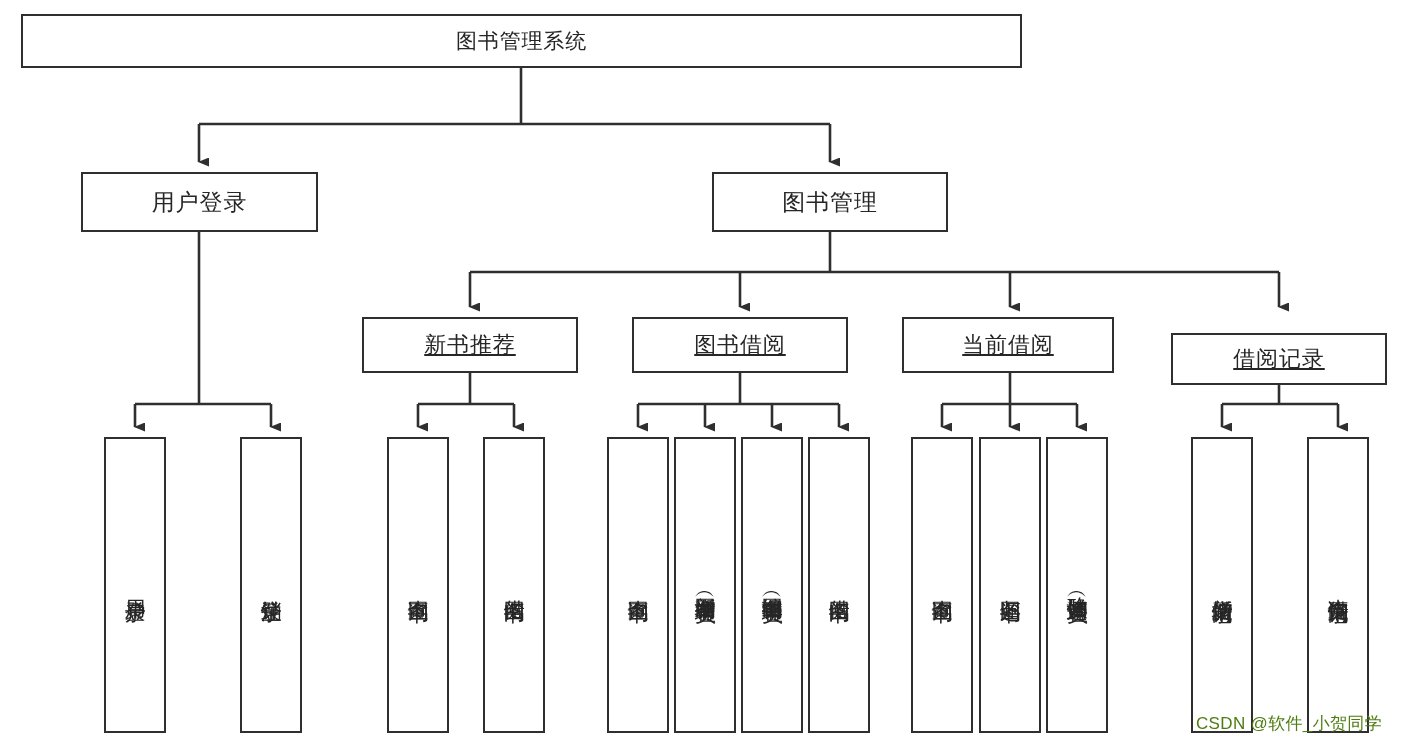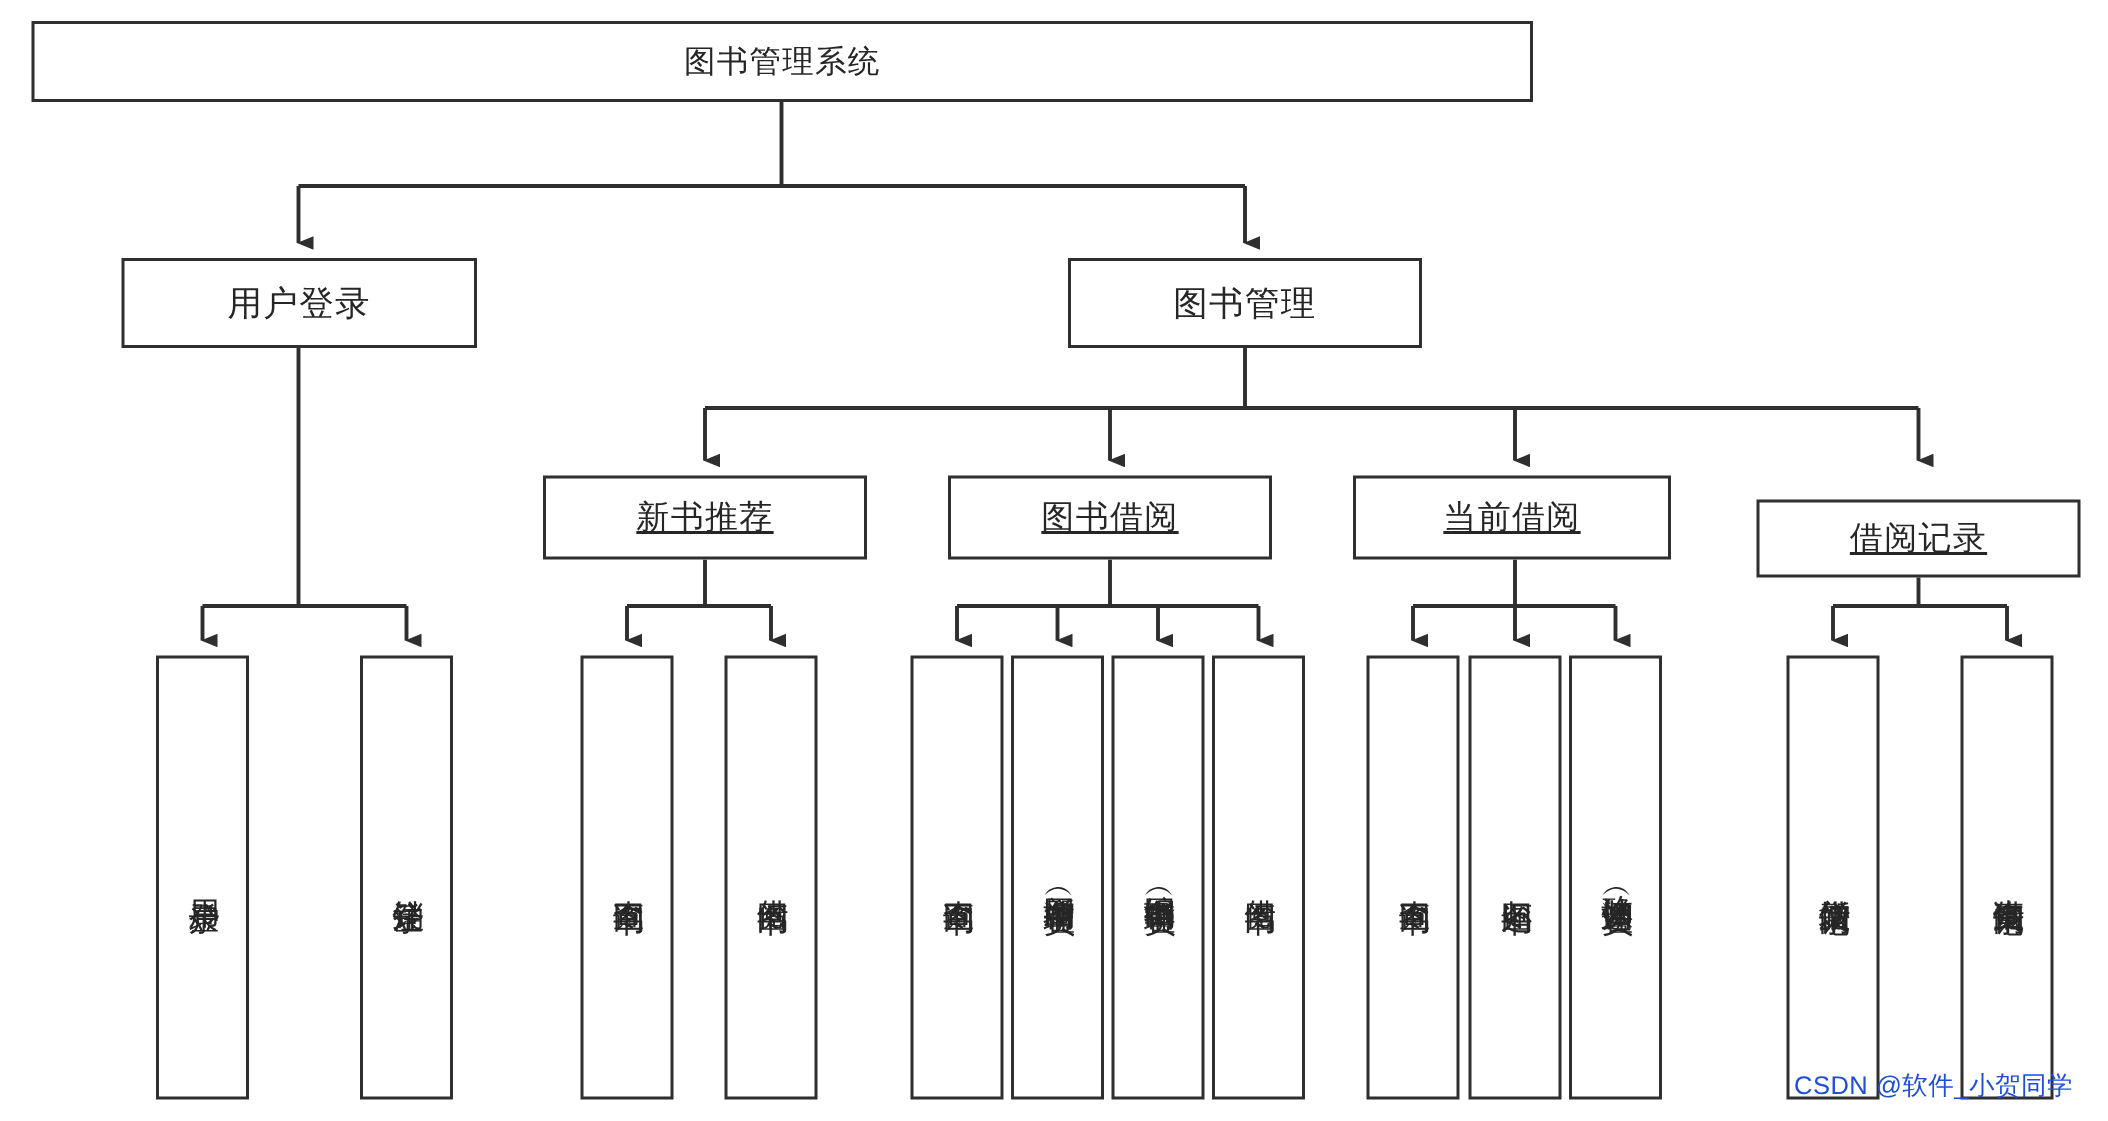--- a/index.html
+++ b/index.html
@@ -61,21 +61,21 @@
   }
   .htext {
     white-space: nowrap;
     letter-spacing: 0.04em;
   }
   .watermark {
     position: absolute;
     left: 1196px;
     top: 712px;
     font-size: 17px;
-    color: #1d4ed8;
+    color: #4d7c0f;
     letter-spacing: 0.02em;
     white-space: nowrap;
   }
 </style>
 </head>
 <body>
 
 <div id="canvas">
 
   <svg class="wires" viewBox="0 0 1405 747">

